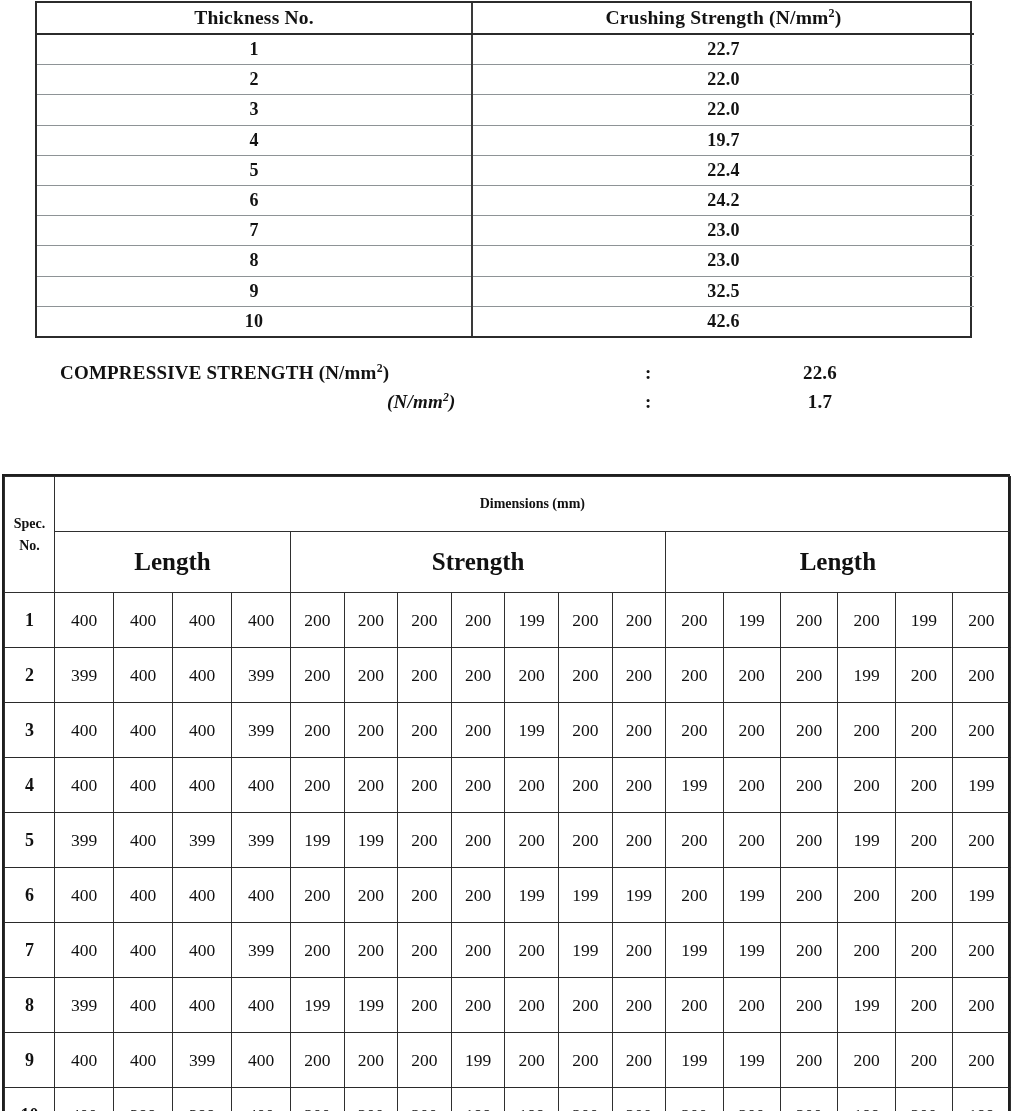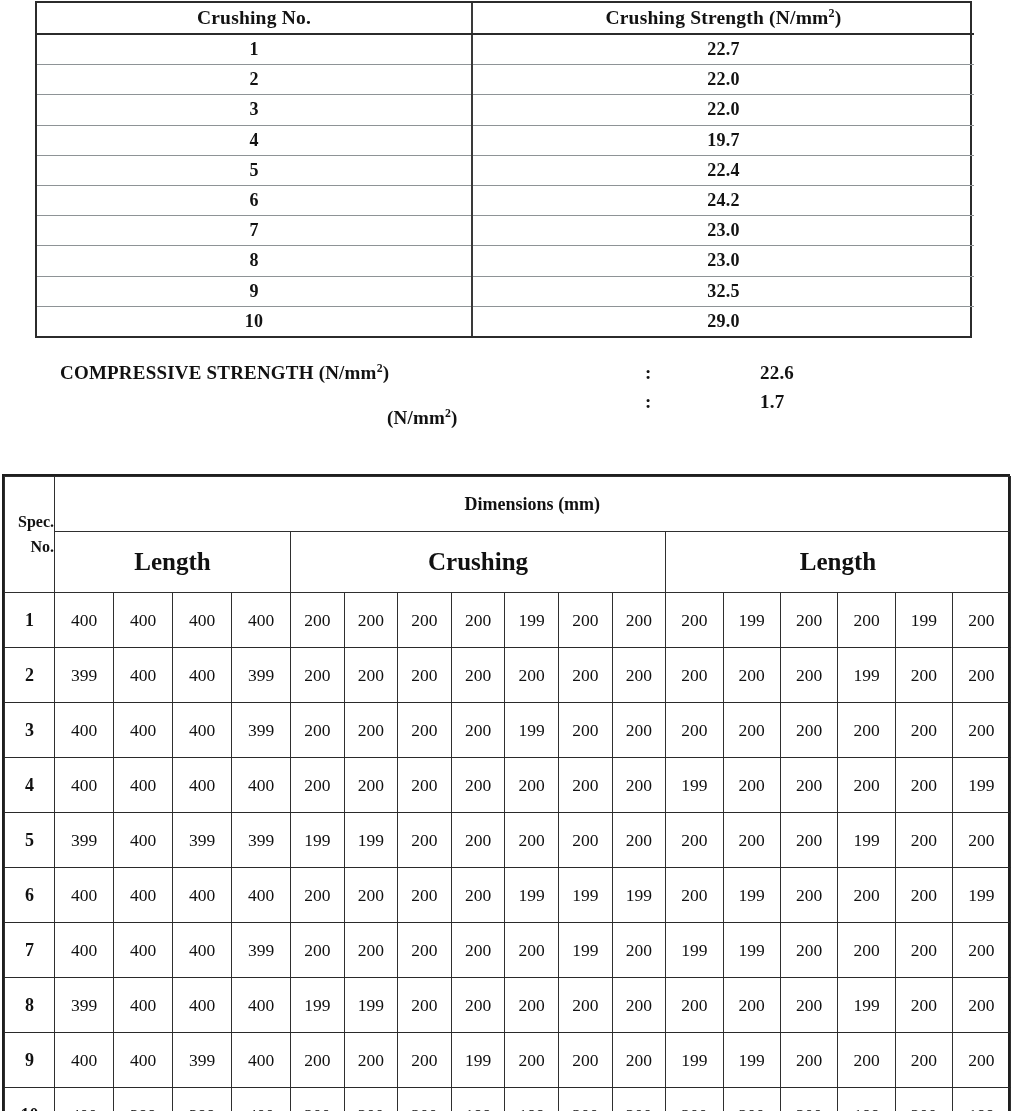--- a/index.html
+++ b/index.html
@@ -78,23 +78,23 @@
     color: #121212;
   }
   #summary .srow {
     position: relative;
     height: 29px;
     line-height: 29px;
     white-space: nowrap;
     margin-left: 21px;
   }
   #summary .slabel { position: absolute; left: 0; top: 0; }
-  #summary .sunit  { position: absolute; top: 16px; }
+  #summary .sunit  { position: absolute; top: 0; font-style: italic; }
   #summary .scolon { position: absolute; left: 585px; top: 0; }
-  #summary .svalue { position: absolute; left: 700px; top: 0; width: 120px; text-align: left; font-family: Liberation Serif, serif; }
+  #summary .svalue { position: absolute; left: 700px; top: 0; width: 120px; text-align: center; font-family: Liberation Serif, serif; }
 
   
   #dims-table-wrap {
     position: absolute;
     left: 2px;
     top: 474px;
     width: 1008px;
     box-sizing: border-box;
     border: 2.2px solid #1e1e1e;
   }
@@ -106,23 +106,23 @@
   }
   table.t2 th, table.t2 td {
     text-align: center;
     padding: 0;
     color: #111111;
     border: 1.3px solid #2f2f2f;
   }
   table.t2 thead th {
     font-weight: bold;
   }
-  table.t2 .h-dim   { font-size: 18px; height: 54px; margin-top: 7px; }
+  table.t2 .h-dim   { font-size: 14px; height: 54px; margin-top: 7px; }
   table.t2 .h-grp   { font-size: 25px; height: 60px; }
-  table.t2 .h-spec  { font-size: 16px; height: 114px; line-height: 1.55; text-align: right; }
+  table.t2 .h-spec  { font-size: 14px; height: 114px; line-height: 1.55; }
   table.t2 td.specno {
     font-size: 18px;
     font-weight: bold;
   }
   table.t2 td.val {
     font-size: 17.5px;
     font-weight: normal;
   }
   table.t2 tbody tr { height: 55px; }
   table.t2 tbody tr td { border-top: 1.8px solid #2a2a2a; border-bottom: 1.8px solid #2a2a2a; }
@@ -136,21 +136,21 @@
 <body>
 
 <div id="strength-table-wrap">
   <table class="t1">
     <colgroup>
       <col class="colA">
         <col class="colB">
     </colgroup>
     <thead>
       <tr>
-        <th>Crushing No.</th>
+        <th>Thickness No.</th>
         <th class="vdiv"><span>Crushing Strength (N/mm</span><sup class="sup">2</sup><span>)</span></th>
       </tr>
     </thead>
     <tbody id="t1-body">
         <tr>
           <td>1</td>
           <td class="vdiv">22.7</td>
         </tr>
         <tr>
           <td>2</td>
@@ -179,21 +179,21 @@
         <tr>
           <td>8</td>
           <td class="vdiv">23.0</td>
         </tr>
         <tr>
           <td>9</td>
           <td class="vdiv">32.5</td>
         </tr>
         <tr>
           <td>10</td>
-          <td class="vdiv">29.0</td>
+          <td class="vdiv">42.6</td>
         </tr>
       </tbody>
   </table>
 </div>
 
 <div id="summary">
   <div class="srow">
     <span class="slabel"><span>COMPRESSIVE STRENGTH</span> <span>(N/mm</span><sup class="sup">2</sup><span>)</span></span>
     <span class="scolon">:</span>
     <span class="svalue">22.6</span>
@@ -230,21 +230,21 @@
     <thead id="t2-head">
         <tr>
           <th class="h-spec" rowspan="2">
             <div>Spec.</div>
             <div>No.</div>
           </th>
           <th class="h-dim" colspan="17">Dimensions (mm)</th>
         </tr>
         <tr>
           <th class="h-grp" colspan="4">Length</th>
-          <th class="h-grp" colspan="7">Crushing</th>
+          <th class="h-grp" colspan="7">Strength</th>
           <th class="h-grp" colspan="6">Length</th>
         </tr>
       </thead>
     <tbody id="t2-body">
         <tr>
           <td class="specno">1</td>
           <td class="val">400</td>
           <td class="val">400</td>
           <td class="val">400</td>
           <td class="val">400</td>

